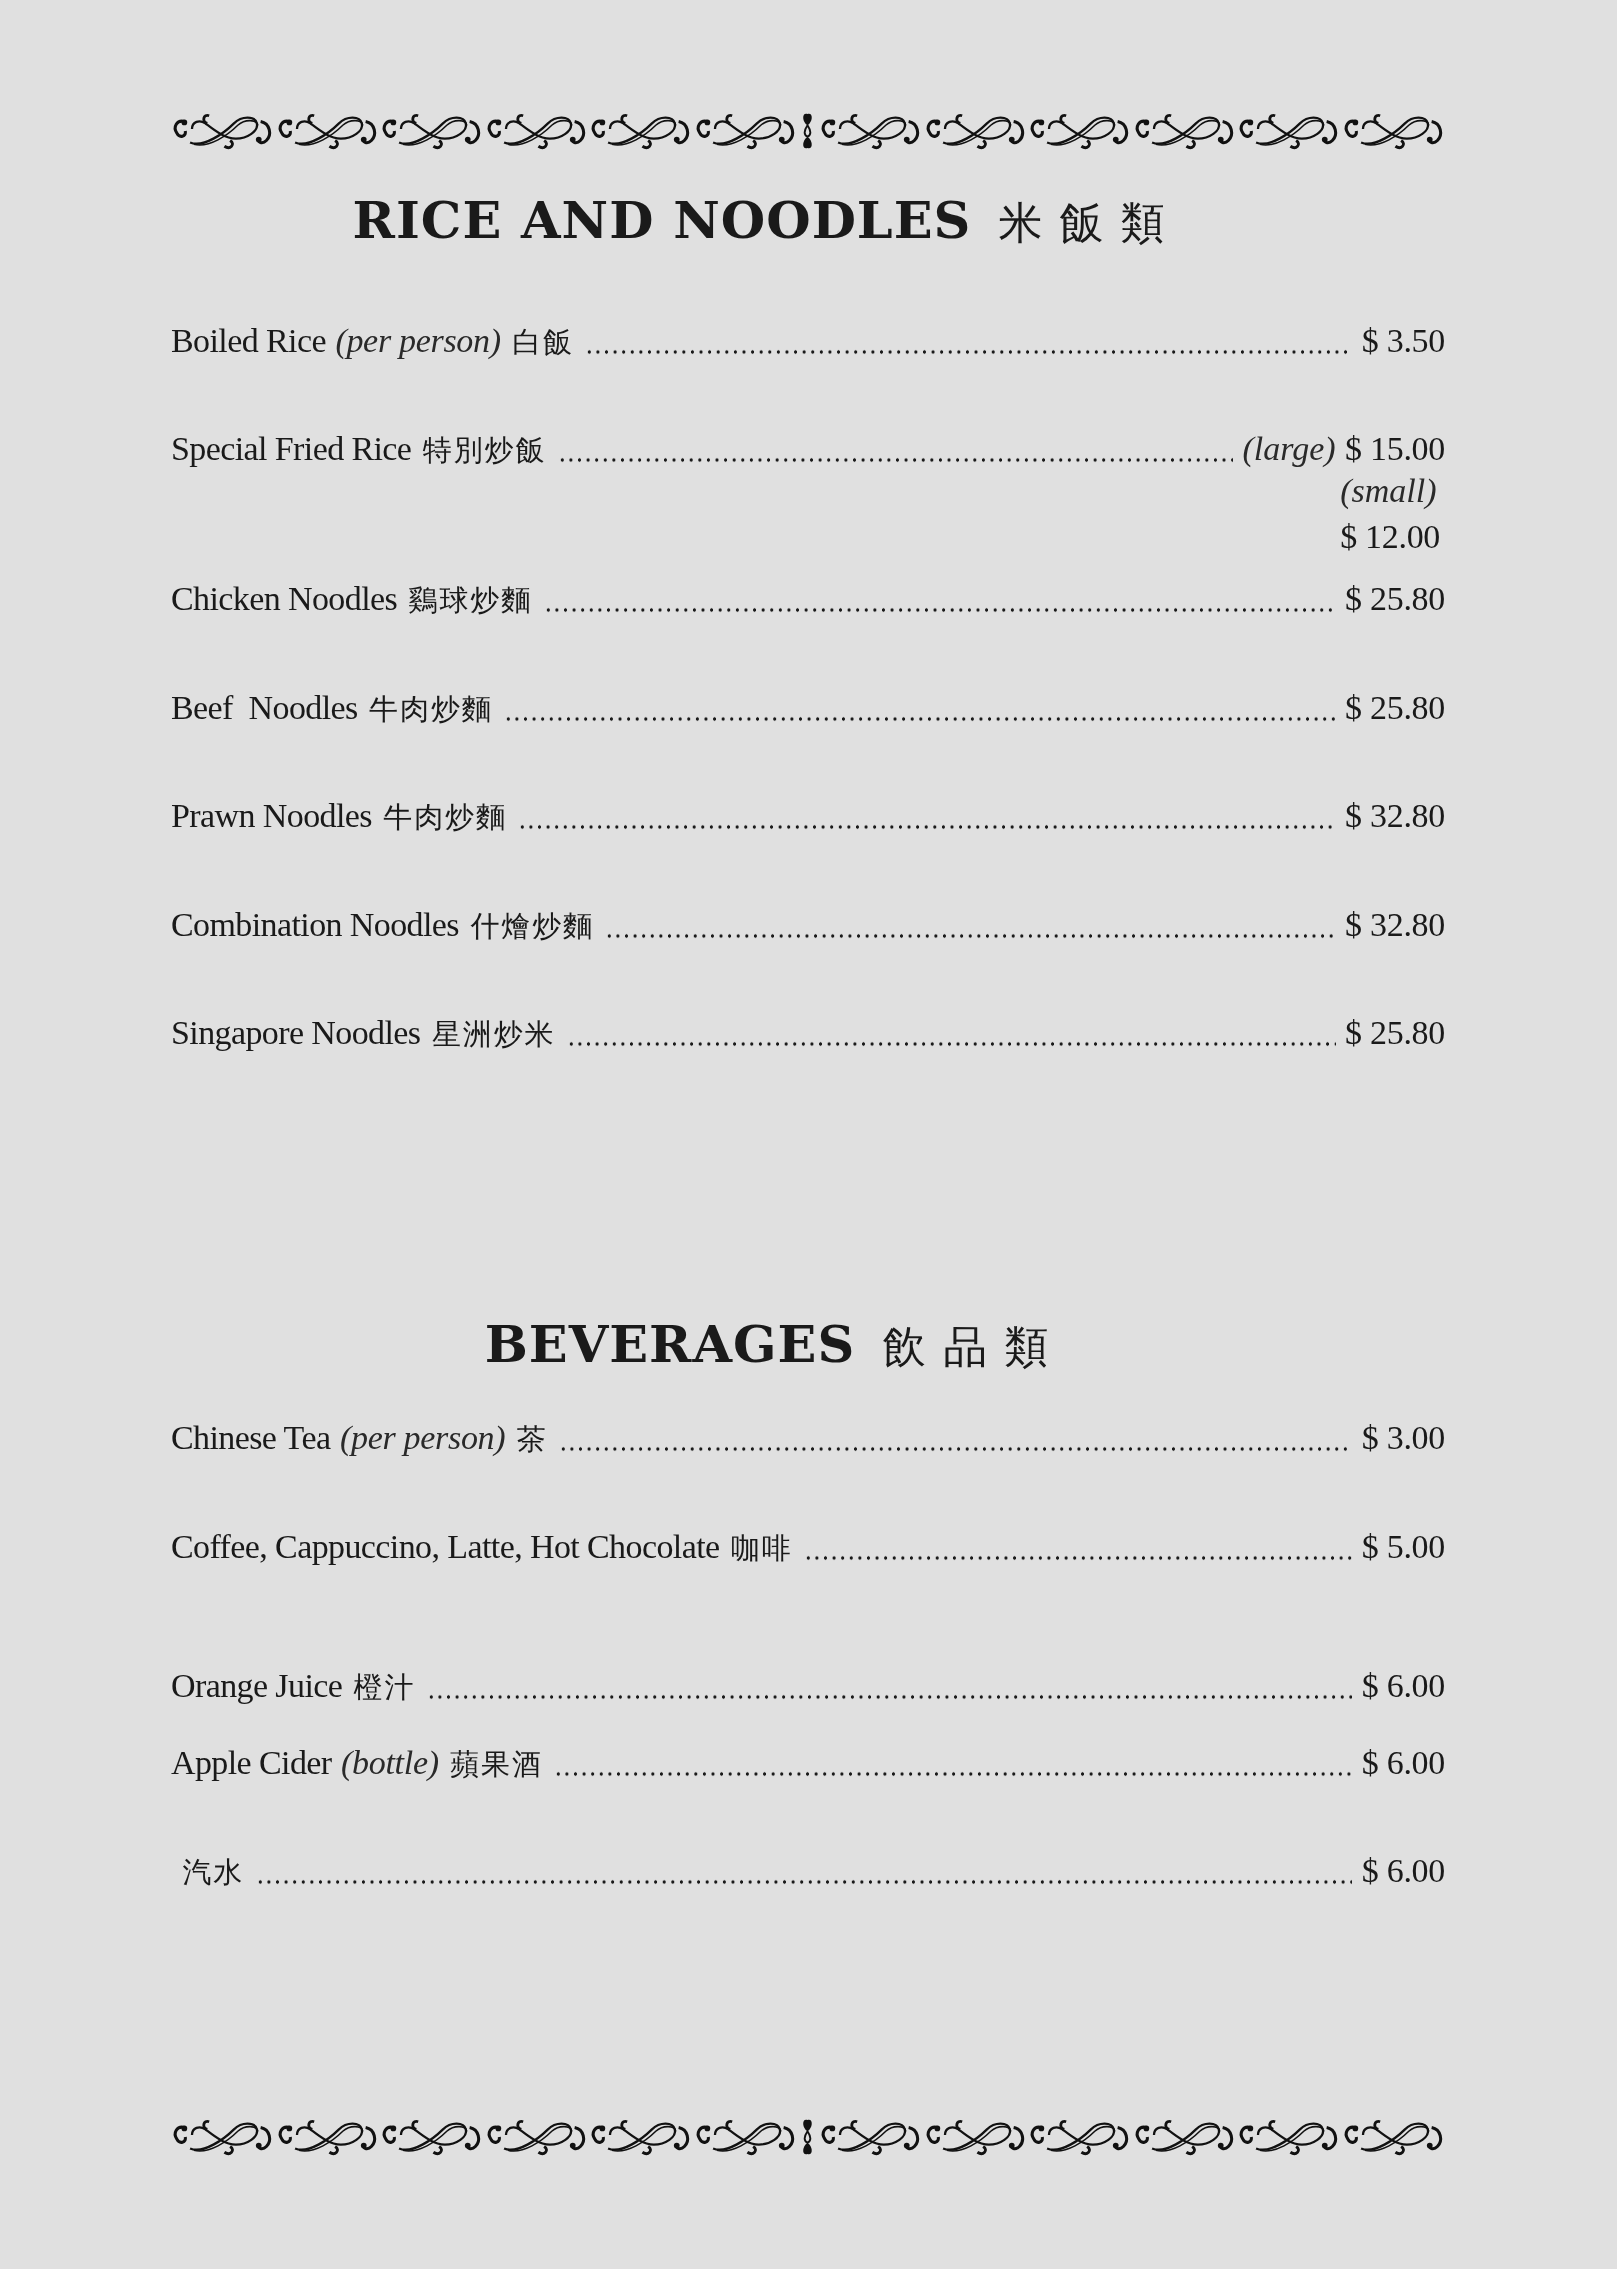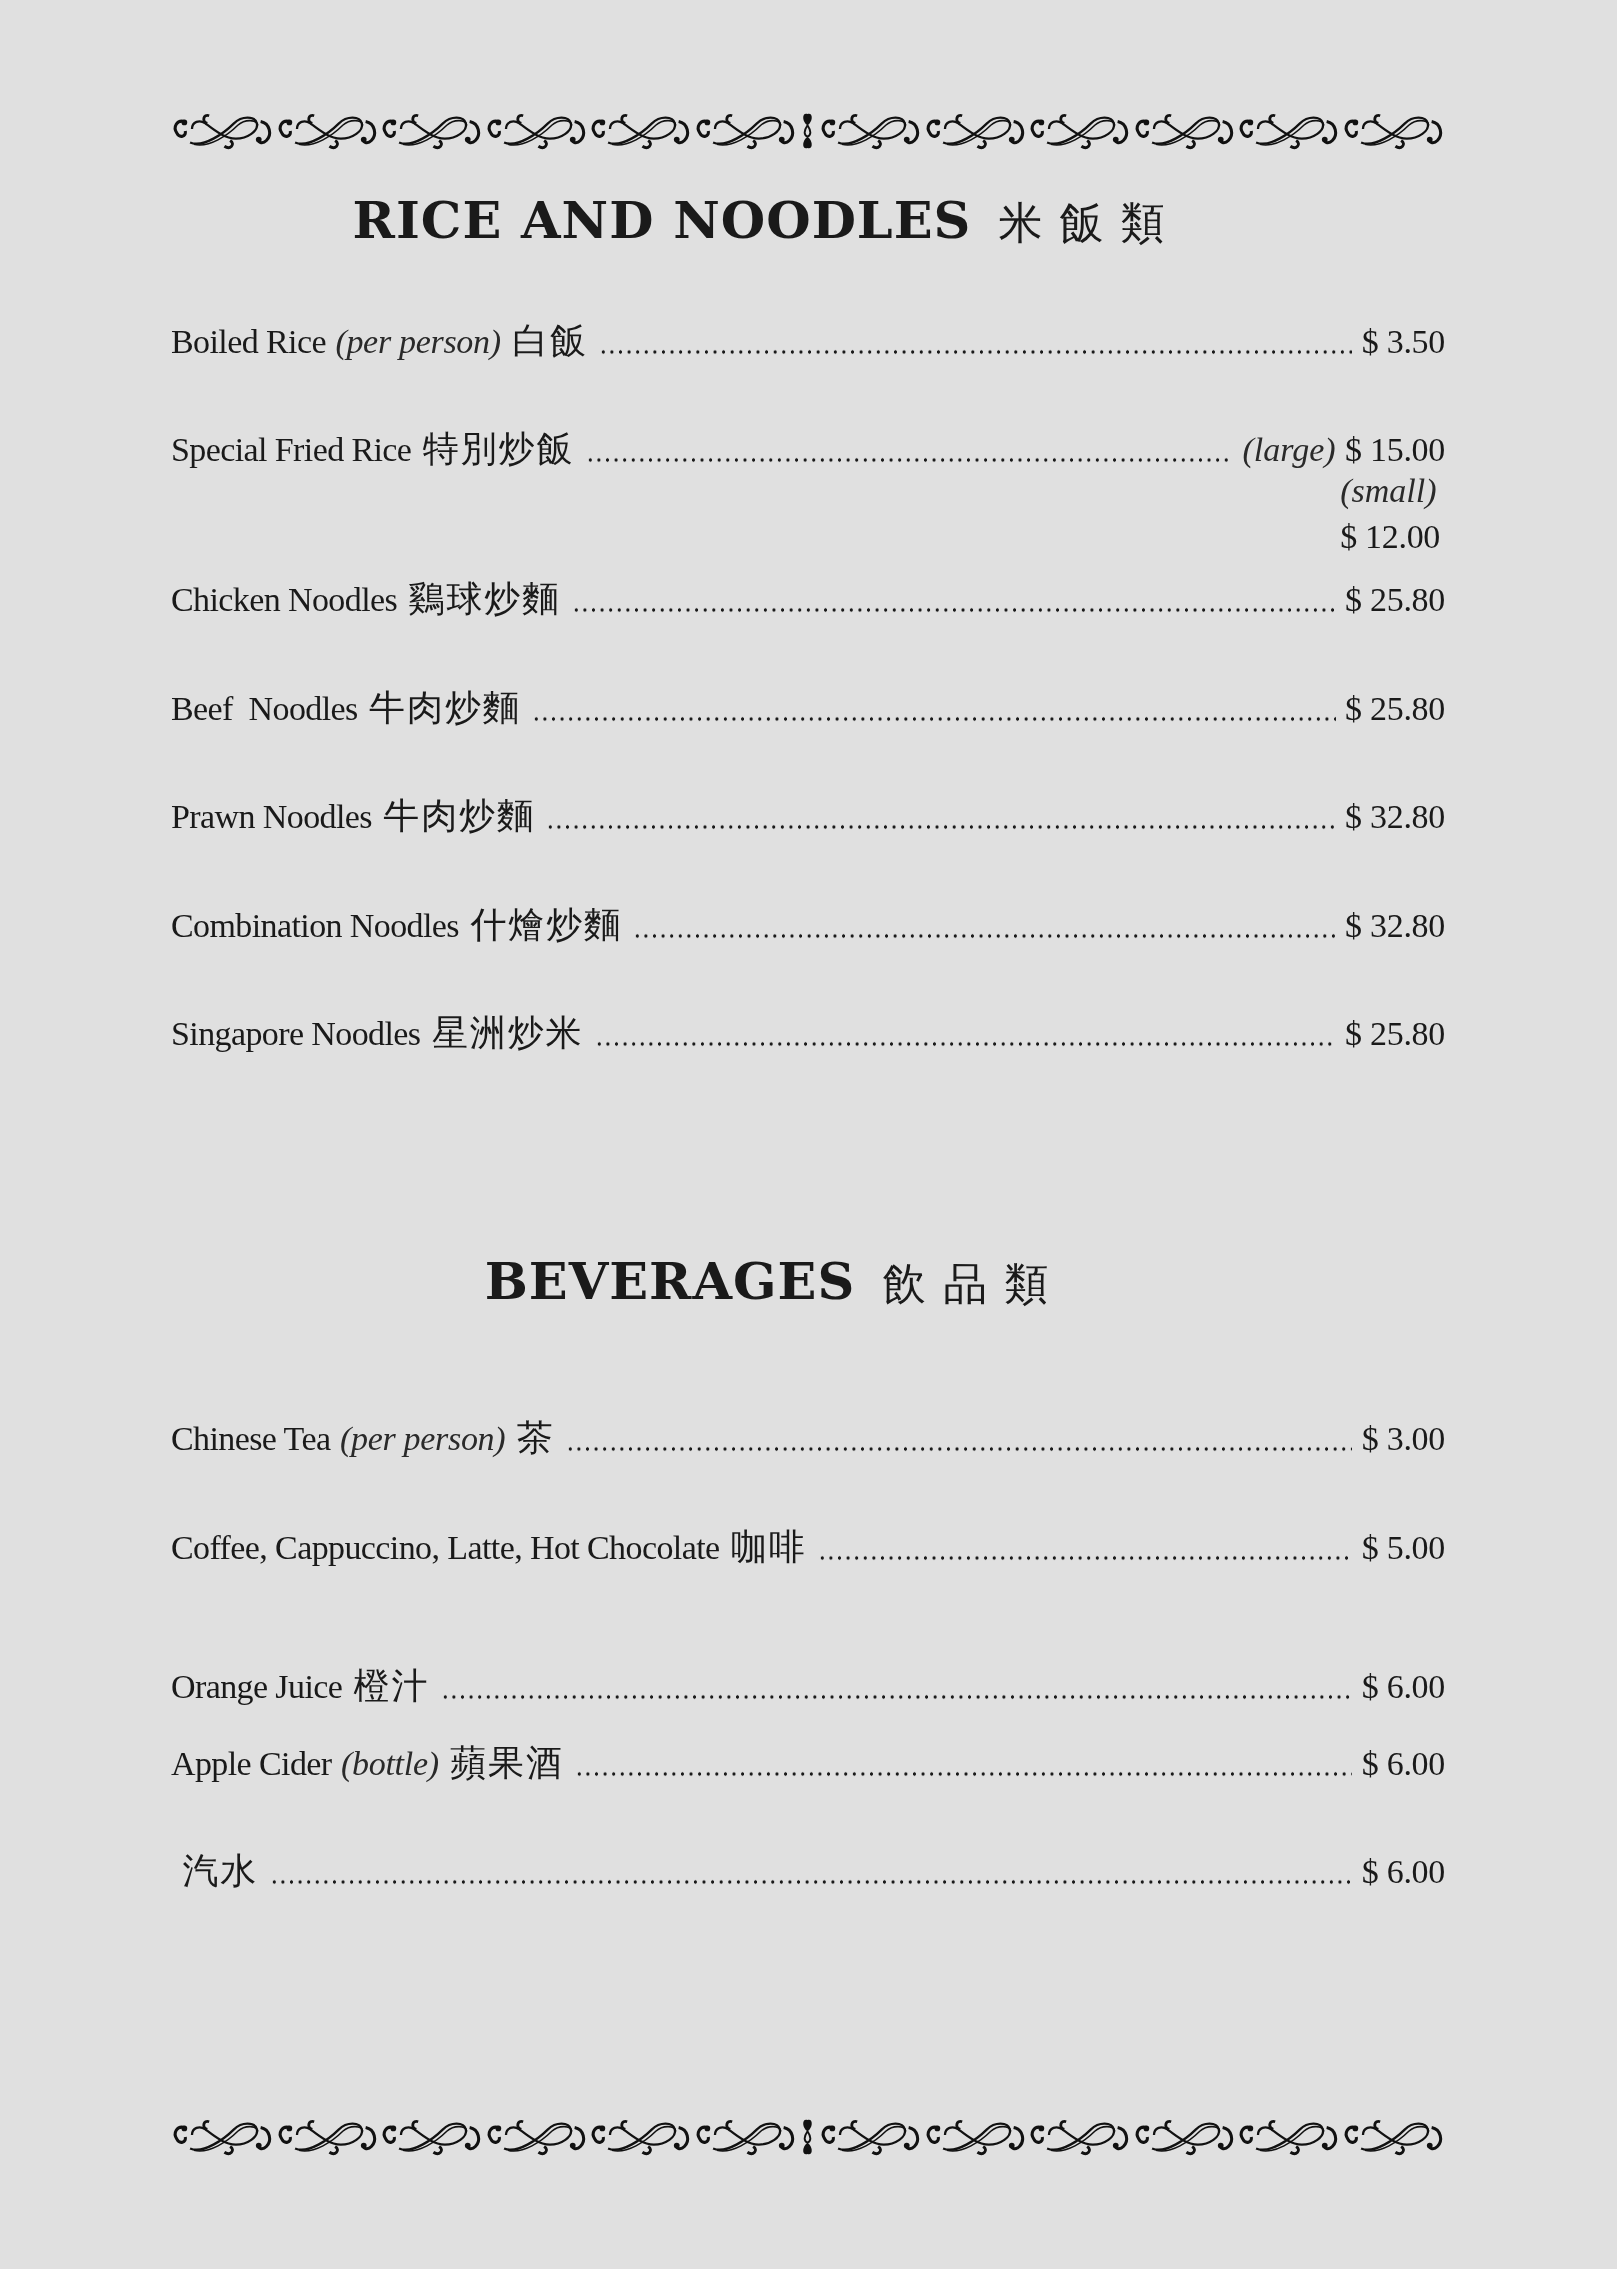--- a/index.html
+++ b/index.html
@@ -59,41 +59,41 @@
   .section-title .en { transform: scaleX(1.0); display: inline-block; }
   .section-title .zh {
     font-family: "DejaVu Sans", "Liberation Sans", sans-serif;
     font-weight: normal;
     font-size: 44px;
     letter-spacing: 17px;
     margin-left: 27px;
     display: inline-block;
   }
   .title-rice { top: 190px; }
-  .title-bev { top: 1251px; padding-left: 16px; }
+  .title-bev { top: 1314px; padding-left: 16px; }
 
   
   .row {
     position: absolute;
     left: 171px;
     width: 1274px;
     height: 46px;
     display: flex;
     align-items: baseline;
     font-size: 34px;
     line-height: 46px;
     white-space: nowrap;
   }
   .row .name { flex: 0 0 auto; letter-spacing: -0.6px; text-align: center; }
   .row .note { font-style: italic; margin-left: 9.5px; flex: 0 0 auto; letter-spacing: -0.3px; color: #2a2a2a; }
   .row .zh {
     flex: 0 0 auto;
     margin-left: 11.4px;
     font-family: "DejaVu Sans", "Liberation Sans", sans-serif;
-    font-size: 36px;
+    font-size: 29px;
     letter-spacing: 1.9px;
   }
   .row .leader {
     flex: 1 1 auto;
     margin: 0 9.5px 0 11.4px;
     height: 5.7px;
     align-self: flex-end;
     margin-bottom: 9.5px;
     background-image: radial-gradient(circle, #1a1a1a 1.5px, transparent 1.9px);
     background-size: 8.6px 5.7px;

